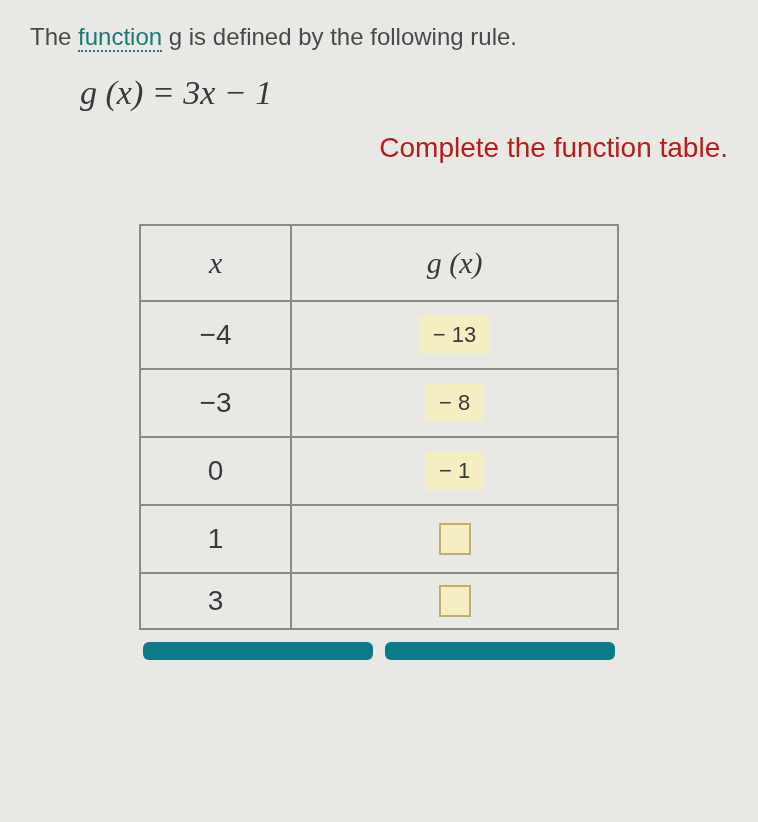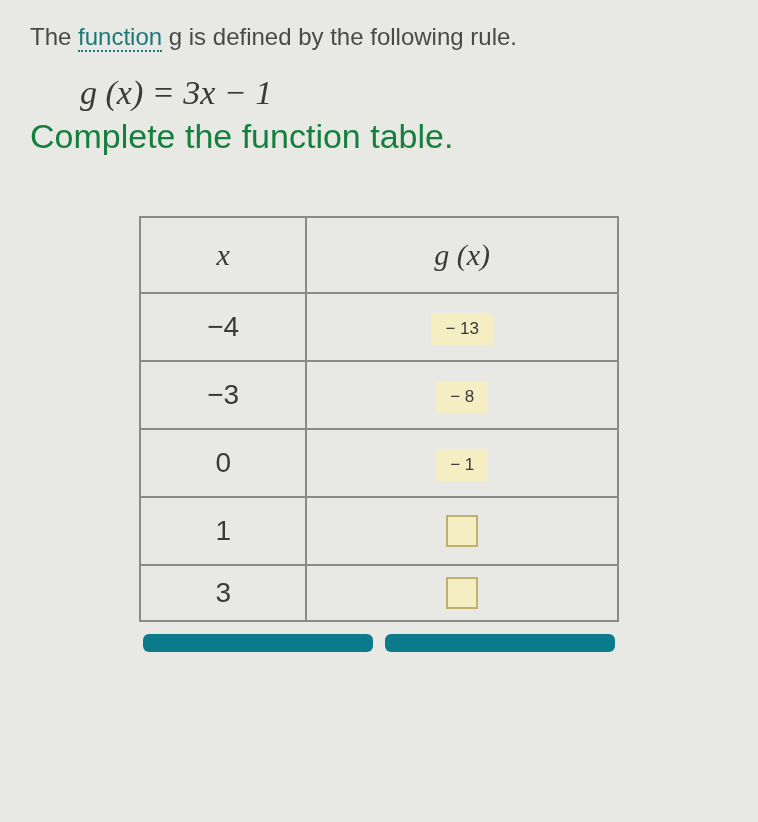--- a/index.html
+++ b/index.html
@@ -18,27 +18,28 @@
     }
     .function-link {
       color: #1a7a7a;
       border-bottom: 2px dotted #1a7a7a;
       cursor: pointer;
     }
     .formula {
       font-size: 34px;
       font-style: italic;
       font-family: 'Times New Roman', serif;
-      margin: 15px 0 5px 50px;
+      margin: 15px 0 20px 50px;
       color: #3a3a38;
     }
     .instruction {
-      font-size: 34px;
-      color: #15803d;
+      font-size: 28px;
+      color: #b91c1c;
       margin-bottom: 60px;
+      text-align: right;
     }
     .table-wrap {
       display: flex;
       justify-content: center;
       width: 100%;
     }
     .function-table {
       border-collapse: collapse;
       width: 480px;
     }
@@ -57,21 +58,21 @@
       font-size: 30px;
       height: 76px;
     }
     .function-table .last-row td {
       height: 56px;
     }
     .answer-box {
       display: inline-block;
       background: #f5eec2;
       padding: 6px 14px;
-      font-size: 17px;
+      font-size: 22px;
       color: #3a3a38;
     }
     .empty-box {
       display: inline-block;
       width: 32px;
       height: 32px;
       border: 2px solid #c2b06a;
       background: #f5eec2;
       vertical-align: middle;
     }

